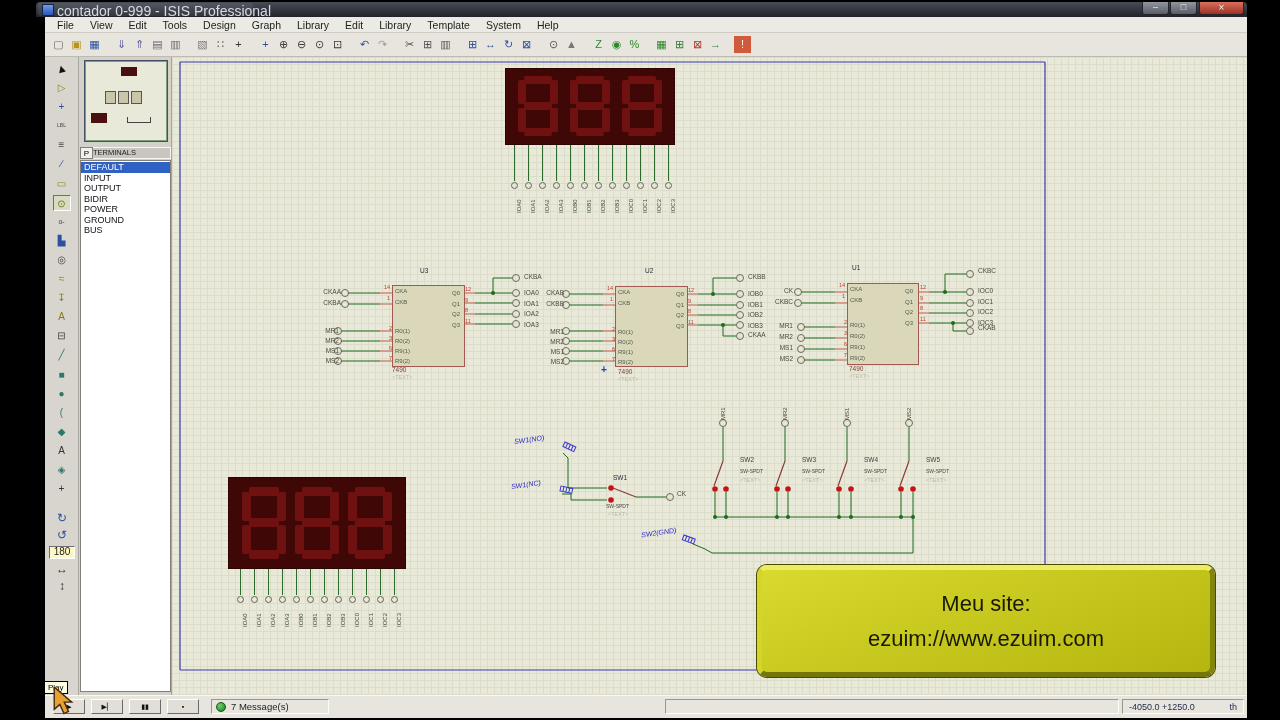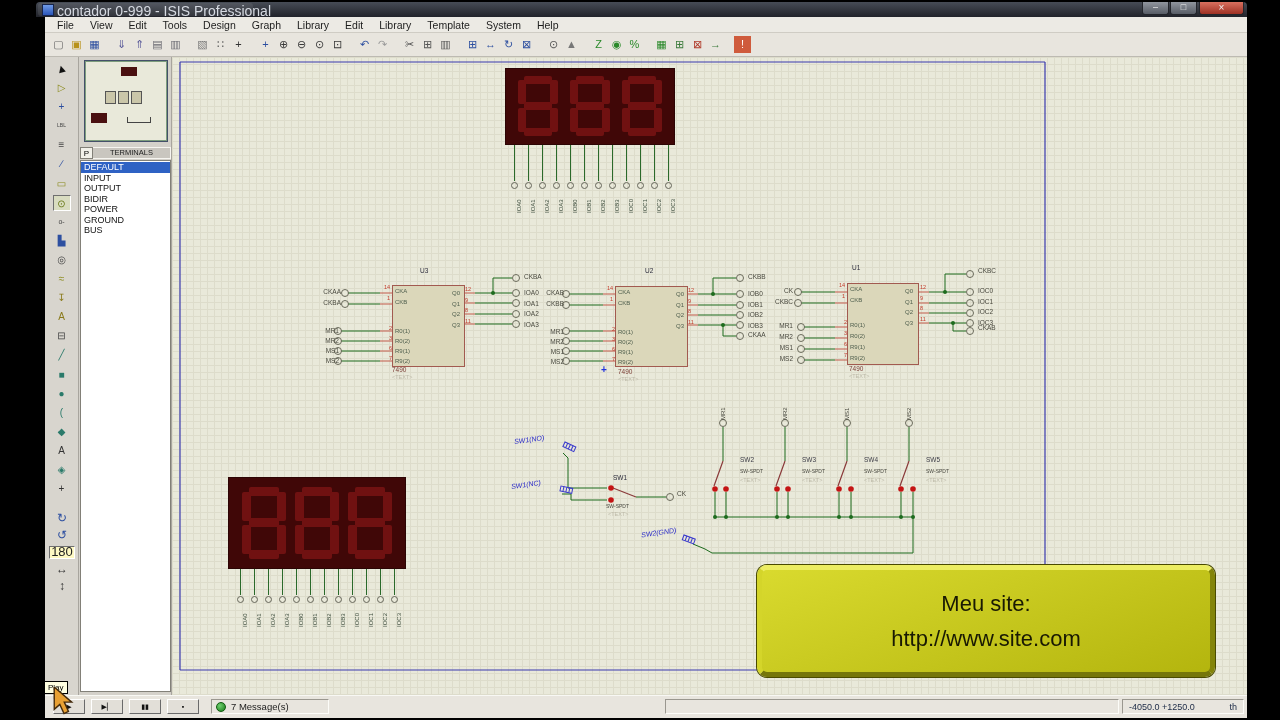--- a/index.html
+++ b/index.html
@@ -32,30 +32,30 @@
   #tools{display:flex;flex-direction:column;align-items:center;padding-top:4px}
   #tools span{width:18px;height:16px;margin-bottom:3.1px;font-size:10px;line-height:15px;text-align:center}
   #tools span:nth-child(1){transform:rotate(-105deg);font-size:9px}
   #tools span:nth-child(4){font-size:5px;letter-spacing:0}
   #tools span:nth-child(9){font-size:7px}
   #tools span:nth-child(8){background:#d9dcc0;border:1px solid;border-color:#6f6f6f #ffffff #ffffff #6f6f6f;box-sizing:border-box}
   #rotgrp{position:absolute;left:45px;top:512px;width:34px;display:flex;flex-direction:column;align-items:center;gap:4px}
   #rotgrp .rg{font-size:12px;color:#2d4fa0;line-height:13px}
   #rotgrp .rg.mir{color:#333}
   #anglebox{width:24px;height:11px;background:#fef9c3;border:1px solid;border-color:#6f6f6f #fff #fff #6f6f6f;
-    font-size:13px;line-height:10px;text-align:center;color:#222}
+    font-size:10px;line-height:10px;text-align:center;color:#222}
   
   #panel{position:absolute;left:79px;top:57px;width:93px;height:638px;background:#d4d1ca;
     border-right:1px solid #a8a59e;box-sizing:border-box}
   #preview{position:absolute;left:5px;top:3px;width:82px;height:80px;background:#e9e9da;
     border:1px solid #44506a;box-shadow:inset 0 0 0 1px #7d9d7d}
   .mini{position:absolute}
   #selheader{position:absolute;left:1px;top:90px;width:91px;height:12px;display:flex}
   #pbtn{width:13px;height:12px;background:#f2f1ea;border:1px solid #828078;font-size:8px;line-height:11px;text-align:center;box-sizing:border-box}
-  #selhdr{flex:1;background:#c9c6bf;border:1px solid #f6f5f0;border-left:none;font-size:7.5px;line-height:10px;text-align:center;color:#222;box-sizing:border-box}
+  #selhdr{flex:1;background:#c9c6bf;border:1px solid #f6f5f0;border-left:none;font-size:7.5px;line-height:10px;text-align:left;color:#222;box-sizing:border-box}
   #termlist{position:absolute;left:1px;top:103px;width:91px;bottom:3px;background:#fff;
     border:1px solid #828078;box-sizing:border-box;padding-top:1px}
   #termlist .term{font-size:9px;height:10.5px;line-height:10.5px;padding-left:3px;color:#111;white-space:nowrap}
   #termlist .term:first-child{background:#2f62c4;color:#fff}
   
   #canvas{position:absolute;left:172px;top:57px;width:1075px;height:638px;background-color:#e9e9da;
     background-image:linear-gradient(#dddccb 1px,transparent 1px),linear-gradient(90deg,#dddccb 1px,transparent 1px);
     background-size:7px 7px}
   #net-svg{position:absolute;left:172px;top:57px;width:1075px;height:638px}
   
@@ -811,21 +811,21 @@
 <span class="slabel ref" style="left:613px;top:474px">SW1</span>
 <span class="slabel" style="left:606px;top:503px;font-size:5px;color:#4a4a42">SW-SPDT</span>
 <span class="slabel ph" style="left:608px;top:511px">&lt;TEXT&gt;</span>
 <span class="slabel tl" style="left:677px;top:490px">CK</span>
 <span class="netlbl" style="left:514px;top:436px">SW1(NO)</span>
 <span class="netlbl" style="left:511px;top:481px">SW1(NC)</span>
 <span class="netlbl" style="left:641px;top:529px">SW2(GND)</span>
 
 <div id="banner">
   <div class="bl">Meu site:</div>
-  <div class="bl">http://www.site.com</div>
+  <div class="bl">ezuim://www.ezuim.com</div>
 </div>
 
 <div id="sbar">
   <div id="vcr">
 
   <span>▶</span>
       <span>▶▏</span>
       <span>▮▮</span>
       <span>▪</span>
     </div>

